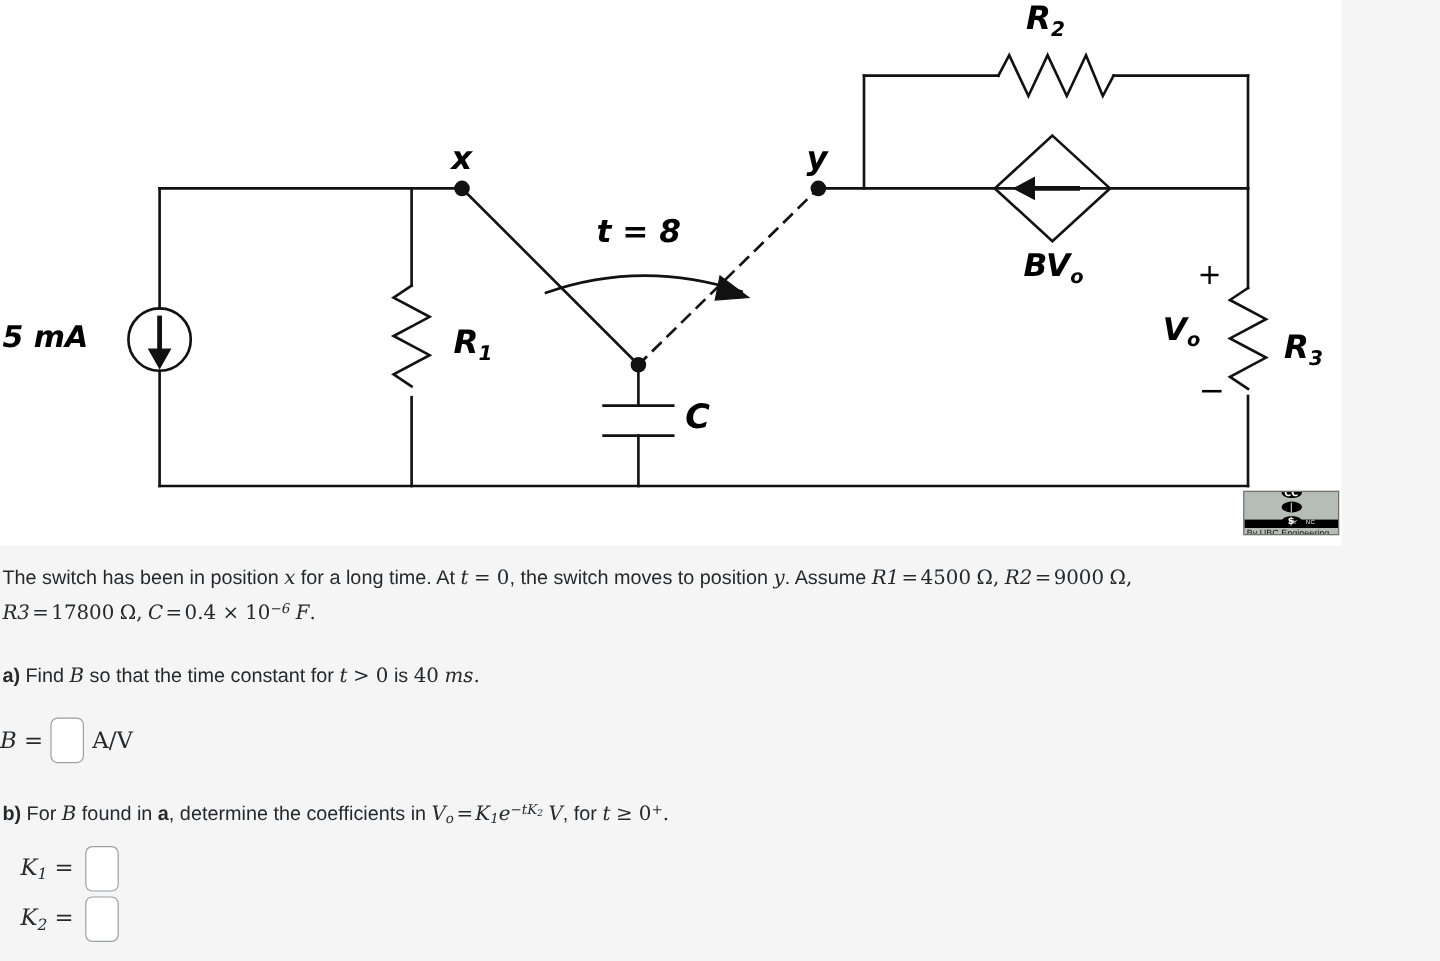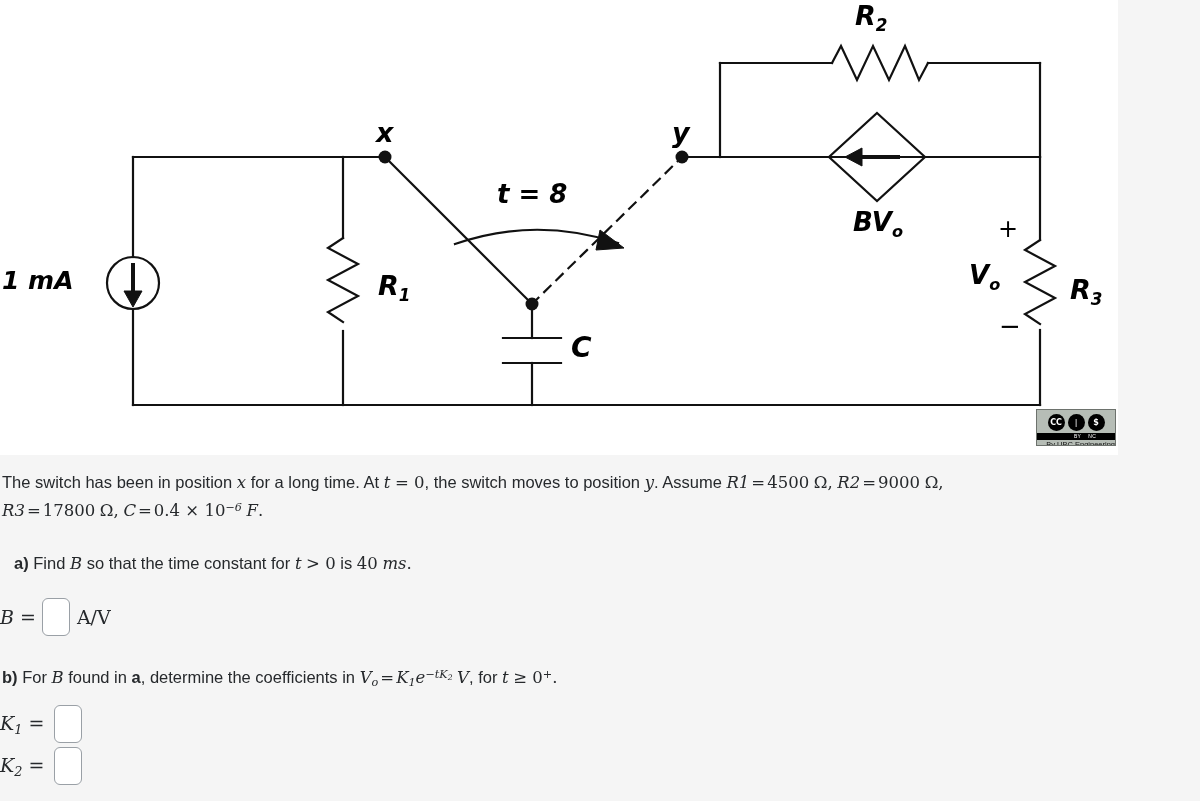--- a/index.html
+++ b/index.html
@@ -75,20 +75,21 @@
     box-sizing: border-box;
     overflow: hidden;
   }
   #cc-badge .cc-row {
     height: 22px;
     display: flex;
     align-items: center;
     justify-content: center;
     gap: 3px;
     padding-top: 1px;
+    flex-direction: column;
   }
   #cc-badge .cc-mark {
     width: 17px; height: 17px;
     border-radius: 50%;
     background: #000;
     color: #fff;
     font-size: 8px;
     font-weight: 700;
     display: flex; align-items: center; justify-content: center;
     font-family: "DejaVu Sans", sans-serif;
@@ -102,21 +103,21 @@
     font-size: 5px;
     letter-spacing: .3px;
     height: 7px;
     line-height: 7px;
     font-family: "Liberation Sans", sans-serif;
     padding-left: 18px;
   }
   #cc-badge .cc-credit {
     font-size: 7.5px;
     color: #101010;
-    text-align: right;
+    text-align: left;
     padding-left: 2px;
     line-height: 9px;
     font-family: "Liberation Sans", sans-serif;
   }
 
   
   #prose {
     position: absolute;
     left: 0;
     top: 455px;
@@ -129,36 +130,36 @@
     padding: 0 2px;
   }
   .m { font-family: "DejaVu Serif", serif; font-style: italic; }
   .mu { font-family: "DejaVu Serif", serif; font-style: normal; }
   .op { font-family: "DejaVu Serif", serif; font-style: normal; padding: 0 2px; }
   sub.s { font-size: 0.68em; vertical-align: -0.28em; font-family: "DejaVu Serif", serif; font-style: italic;}
   sup.s { font-size: 0.68em; vertical-align: 0.45em; font-family: "DejaVu Serif", serif; font-style: italic;}
 
   #line1 { position: absolute; left: 0; top: 14px; width: 1200px; }
   #line2 { position: absolute; left: 0; top: 40px; width: 1200px; }
-  #qa    { position: absolute; left: 12px; top: 95px; }
+  #qa    { position: absolute; left: 0; top: 95px; }
   #ansA  { position: absolute; left: 0; top: 143px; display: flex; align-items: center; }
   #qb    { position: absolute; left: 0; top: 207px; }
   #ansB  { position: absolute; left: 0; top: 248px; }
 
   .answer-box {
     width: 28px;
     height: 38px;
     background: #ffffff;
     border: 1px solid #9aa0a6;
     border-radius: 6px;
     box-sizing: border-box;
     display: inline-block;
     vertical-align: middle;
   }
-  .kline { display: flex; align-items: center; height: 42px; }
+  .kline { display: flex; align-items: center; height: 42px; margin-left: 17px; }
   .kline .lbl { font-family: "DejaVu Serif", serif; font-size: 19px; width: 54px; }
   .eqlbl { font-family: "DejaVu Serif", serif; font-size: 19px; font-style: italic; }
   .unit  { font-family: "DejaVu Serif", serif; font-size: 19px; margin-left: 7px;}
   b.pl   { font-weight: 700; }
 </style>
 </head>
 <body>
 
 <div id="figure-panel">
 
@@ -219,21 +220,21 @@
       <path d="M600 230 L624 248 L596 250 Z" stroke-width="1"></path>
     </g>
 
     <g fill="#111" stroke="none">
       <circle cx="385" cy="157" r="6.5"></circle>
       <circle cx="682" cy="157" r="6.5"></circle>
       <circle cx="532" cy="304" r="6.5"></circle>
     </g>
   </svg>
 
-  <div class="hand" id="lbl-source">1 mA</div>
+  <div class="hand" id="lbl-source">5 mA</div>
 
   <div class="hand" id="lbl-x">x</div>
 
   <div class="hand" id="lbl-y">y</div>
 
   <div class="hand" id="lbl-t0">t = 8</div>
 
   <div class="hand" id="lbl-r1"><span>R</span><span class="sub">1</span></div>
 
   <div class="hand" id="lbl-c">C</div>

